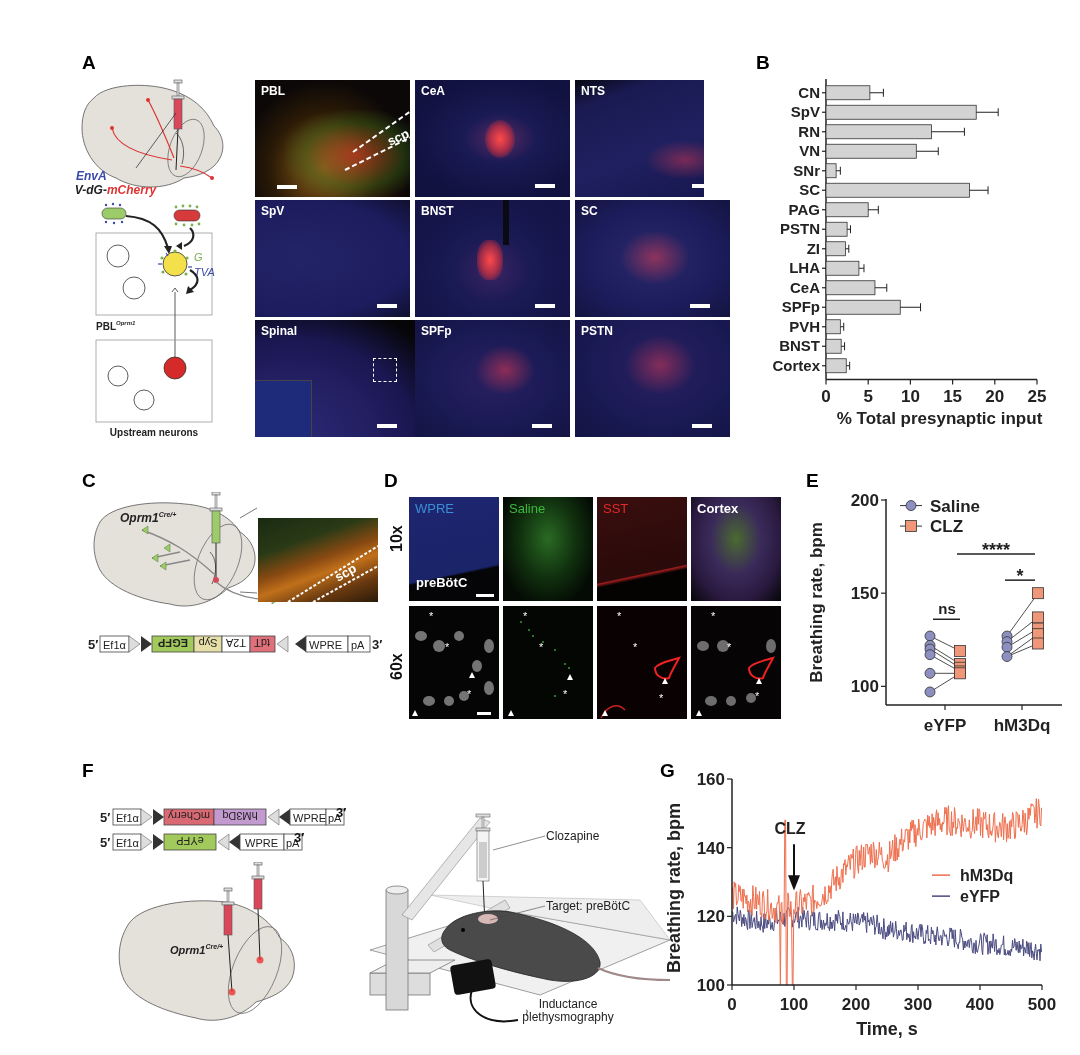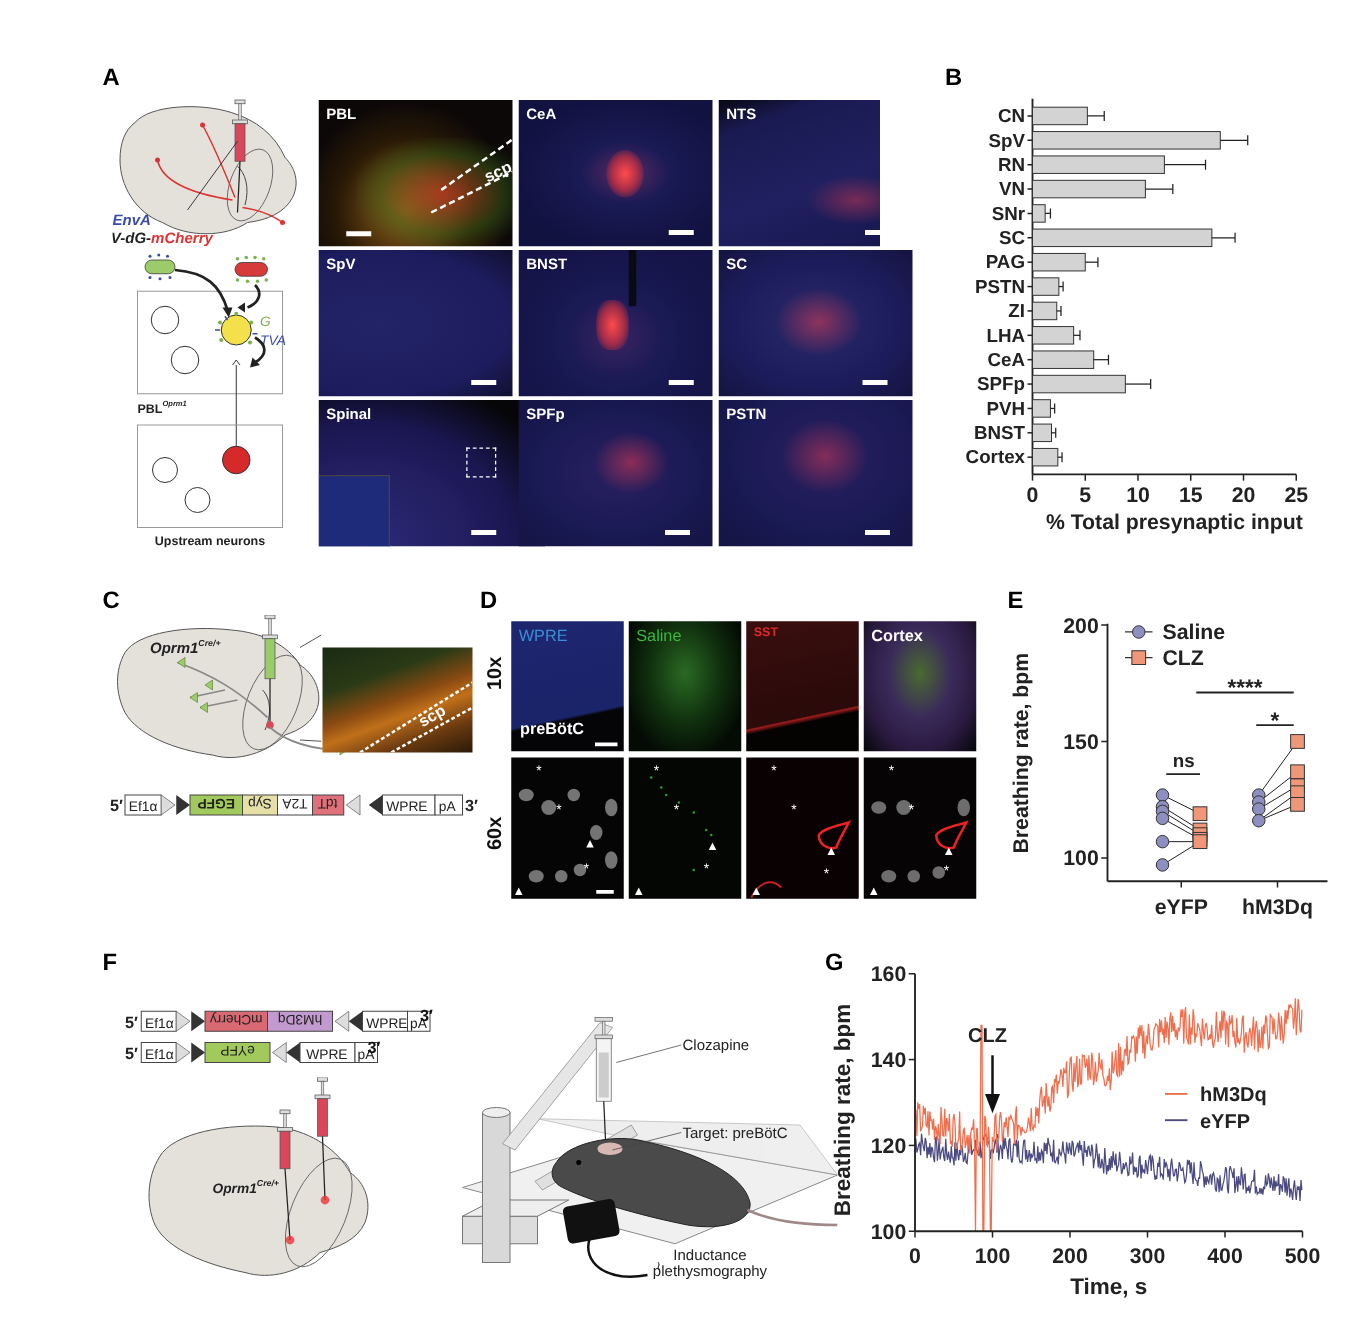--- a/index.html
+++ b/index.html
@@ -17,21 +17,21 @@
 <body>
 
 <div class="panel-letter" style="left:82px;top:52px;">A</div>
 <div class="panel-letter" style="left:756px;top:52px;">B</div>
 <div class="panel-letter" style="left:82px;top:470px;">C</div>
 <div class="panel-letter" style="left:384px;top:470px;">D</div>
 <div class="panel-letter" style="left:806px;top:470px;">E</div>
 <div class="panel-letter" style="left:82px;top:760px;">F</div>
 <div class="panel-letter" style="left:660px;top:760px;">G</div>
 
-<div class="abs" style="left:90px;top:78px;width:150px;height:360px;">
+<div class="abs" style="left:76px;top:78px;width:150px;height:360px;">
   <svg width="150" height="360" viewBox="0 0 150 360">
 
     <path d="M18,20 C30,6 70,4 95,12 C115,18 130,30 138,48 C146,56 150,68 144,80 C138,92 124,98 108,100 C90,112 60,112 40,100 C18,92 6,70 6,50 C6,36 10,26 18,20 Z" fill="#e4e1db" stroke="#555" stroke-width="0.8"></path>
     <ellipse cx="110" cy="70" rx="16" ry="30" fill="none" stroke="#666" stroke-width="0.7" transform="rotate(20 110 70)"></ellipse>
     <path d="M100,55 C106,60 110,72 106,86" fill="none" stroke="#444" stroke-width="0.8"></path>
 
     <g>
       <rect x="98" y="2" width="8" height="3" fill="#ddd" stroke="#555" stroke-width="0.6"></rect>
       <rect x="101" y="5" width="2" height="14" fill="#ddd" stroke="#555" stroke-width="0.5"></rect>
       <rect x="96" y="18" width="12" height="3" fill="#ddd" stroke="#555" stroke-width="0.6"></rect>
@@ -318,21 +318,21 @@
 
 <div class="micro" style="left:409px;top:497px;width:90px;height:104px;background:linear-gradient(168deg,#1e2670 0%,#1a2468 70%,#050508 72%);">
   <div class="lbl" style="color:#3a8fd6;font-weight:normal;font-size:13px;">WPRE</div>
   <div class="abs" style="left:7px;top:78px;color:#fff;font-weight:bold;font-size:13px;">preBötC</div>
   <div class="scale" style="left:67px;top:97px;width:18px;height:3px;"></div>
 </div>
 <div class="micro" style="left:503px;top:497px;width:90px;height:104px;background:radial-gradient(ellipse at 50% 40%, #2a6a24 0%, #10300e 45%, #040a04 80%);">
   <div class="lbl" style="color:#3cb83c;font-weight:normal;font-size:13px;">Saline</div>
 </div>
 <div class="micro" style="left:597px;top:497px;width:90px;height:104px;background:linear-gradient(168deg,#3a0e0e 0%,#2a0a0a 70%,#a01c1c 71%,#050202 74%);">
-  <div class="lbl" style="color:#e02a2a;font-weight:bold;font-size:10px;">SST</div>
+  <div class="lbl" style="color:#e02a2a;font-weight:normal;font-size:13px;">SST</div>
 </div>
 <div class="micro" style="left:691px;top:497px;width:90px;height:104px;background:radial-gradient(ellipse at 50% 40%, #4a6a30 0%, #3a2a5a 40%, #2a1a40 70%, #050508 100%);">
   <div class="lbl" style="color:#fff;font-size:13px;">Cortex</div>
 </div>
 
 <div class="micro" style="left:409px;top:606px;width:90px;height:113px;background:#050505;">
   <svg width="90" height="113">
       <g fill="#9a9a9a" opacity="0.75">
         <ellipse cx="12" cy="30" rx="6" ry="5"></ellipse>
         <ellipse cx="30" cy="40" rx="6" ry="6"></ellipse>

